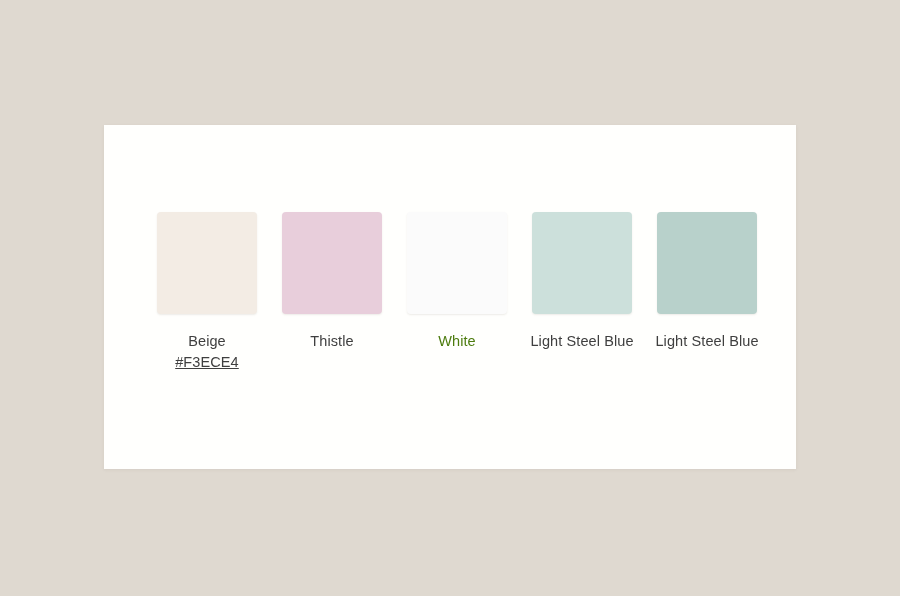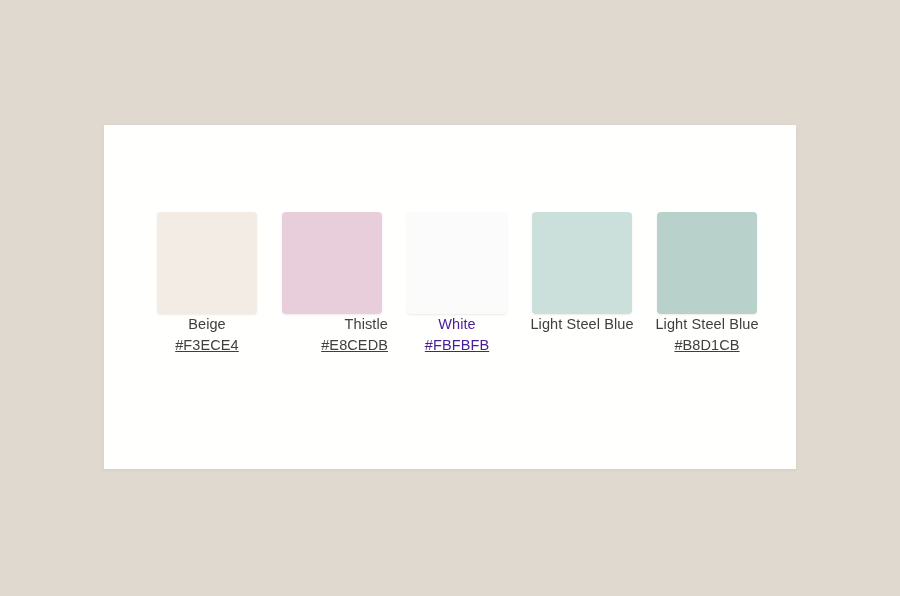--- a/index.html
+++ b/index.html
@@ -57,20 +57,21 @@
 
   .swatch-chip {
     width: 100px;
     height: 102px;
     border-radius: 4px;
     box-shadow: 0 1px 2px rgba(140, 130, 120, 0.16);
     box-sizing: border-box;
   }
 
   .swatch-label {
+    margin-top: 17px;
     width: 112px;
     text-align: center;
     font-size: 14.5px;
     line-height: 21px;
     color: #3f3f3f;
     letter-spacing: 0.1px;
   }
 
   .swatch-name {
     display: block;
@@ -91,44 +92,41 @@
       <div class="swatch-item">
         <div class="swatch-chip" style="background-color: rgb(243, 236, 228);"></div>
         <div class="swatch-label" style="color: rgb(63, 63, 63);">
           <span class="swatch-name">Beige</span>
           <span class="swatch-hex">#F3ECE4</span>
         </div>
       </div>
 
       <div class="swatch-item">
         <div class="swatch-chip" style="background-color: rgb(232, 206, 219);"></div>
-        <div class="swatch-label" style="color: rgb(63, 63, 63); text-align: right;">
+        <div class="swatch-label" style="color: rgb(63, 63, 63);">
           <span class="swatch-name">Thistle</span>
-          <span class="swatch-hex">#E8CEDB</span>
         </div>
       </div>
 
       <div class="swatch-item">
         <div class="swatch-chip" style="background-color: rgb(251, 251, 251);"></div>
-        <div class="swatch-label" style="color: #4c1d95;">
+        <div class="swatch-label" style="color: #4d7c0f;">
           <span class="swatch-name">White</span>
-          <span class="swatch-hex">#FBFBFB</span>
         </div>
       </div>
 
       <div class="swatch-item">
         <div class="swatch-chip" style="background-color: rgb(204, 224, 219);"></div>
         <div class="swatch-label" style="color: rgb(63, 63, 63);">
           <span class="swatch-name">Light Steel Blue</span>
         </div>
       </div>
 
       <div class="swatch-item">
         <div class="swatch-chip" style="background-color: rgb(184, 209, 203);"></div>
         <div class="swatch-label" style="color: rgb(63, 63, 63);">
           <span class="swatch-name">Light Steel Blue</span>
-          <span class="swatch-hex">#B8D1CB</span>
         </div>
       </div>
 
     </div>
   </div>
 </div>
 
 </body></html>

